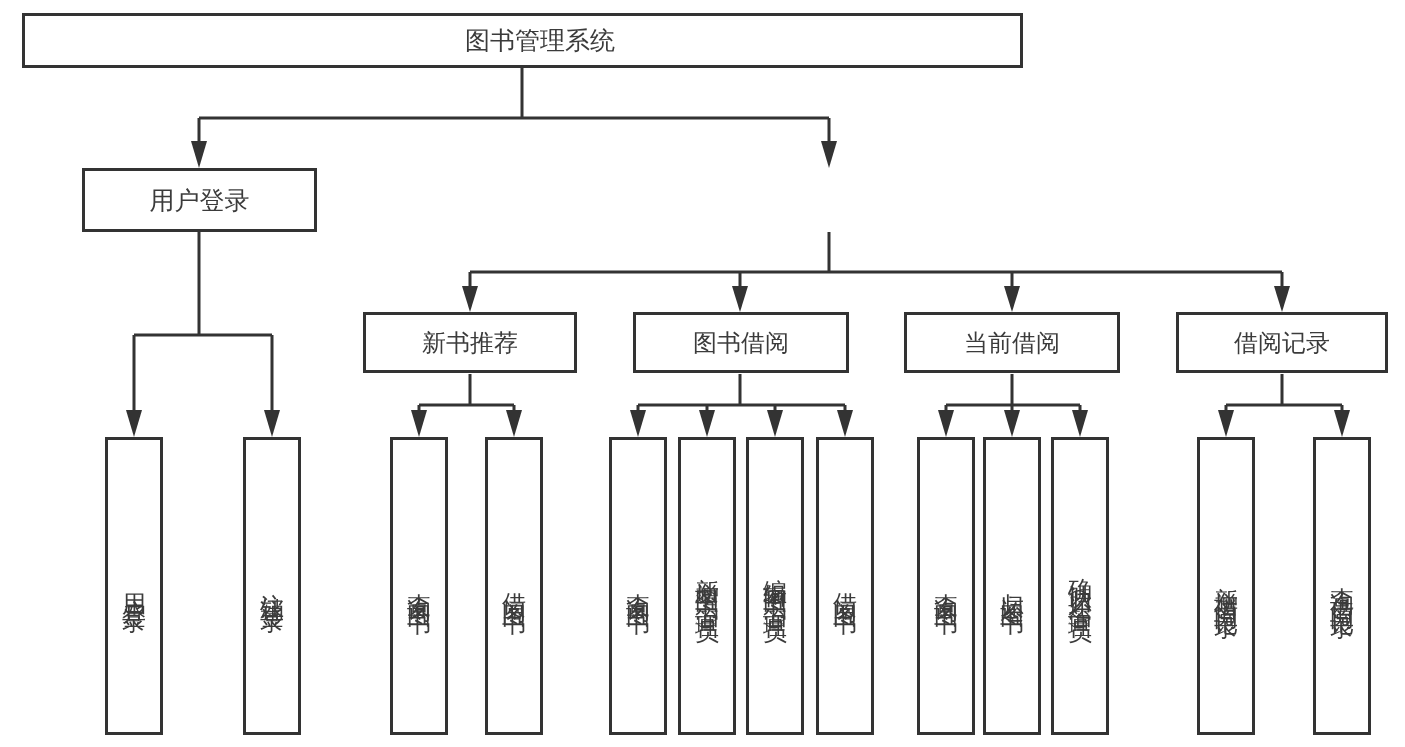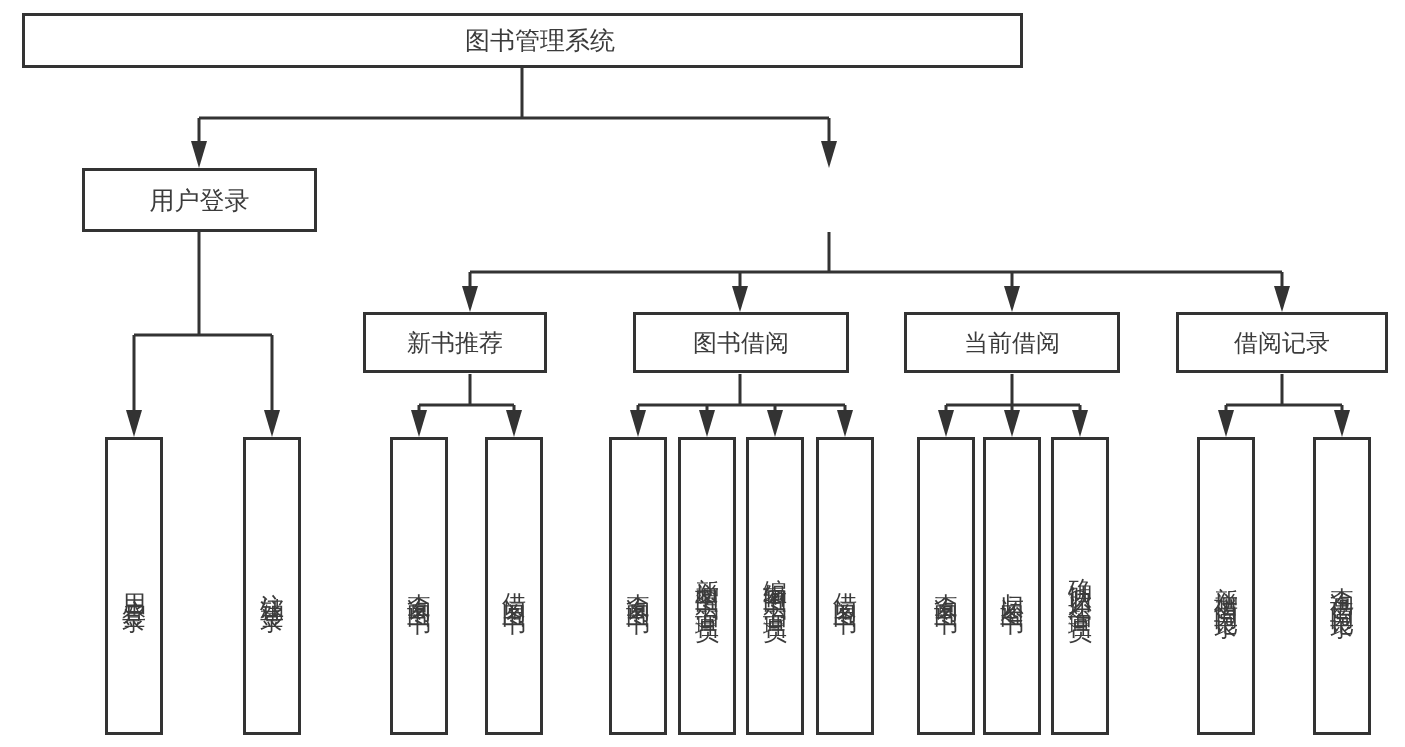--- a/index.html
+++ b/index.html
@@ -83,21 +83,21 @@
       <polygon points="1072,410 1088,410 1080,437"></polygon>
       <polygon points="1218,410 1234,410 1226,437"></polygon>
       <polygon points="1334,410 1350,410 1342,437"></polygon>
     </g>
   </svg>
 
   <div class="node h root">图书管理系统</div>
 
   <div class="node h lvl2" style="left:82px;">用户登录</div>
 
-  <div class="node lvl3" style="left:363px;width:184px;">新书推荐</div>
+  <div class="node lvl3" style="left:363px;width:214px;">新书推荐</div>
   <div class="node lvl3" style="left:904px;width:216px;">当前借阅</div>
   <div class="node lvl3" style="left:633px;width:216px;">图书借阅</div>
   <div class="node lvl3" style="left:1176px;width:212px;">借阅记录</div>
 
   <div class="node leaf" style="left:105px;">用户登录</div>
   <div class="node leaf" style="left:243px;">注销登录</div>
 
   <div class="node leaf" style="left:390px;">查询图书</div>
   <div class="node leaf" style="left:485px;">借阅图书</div>
 

